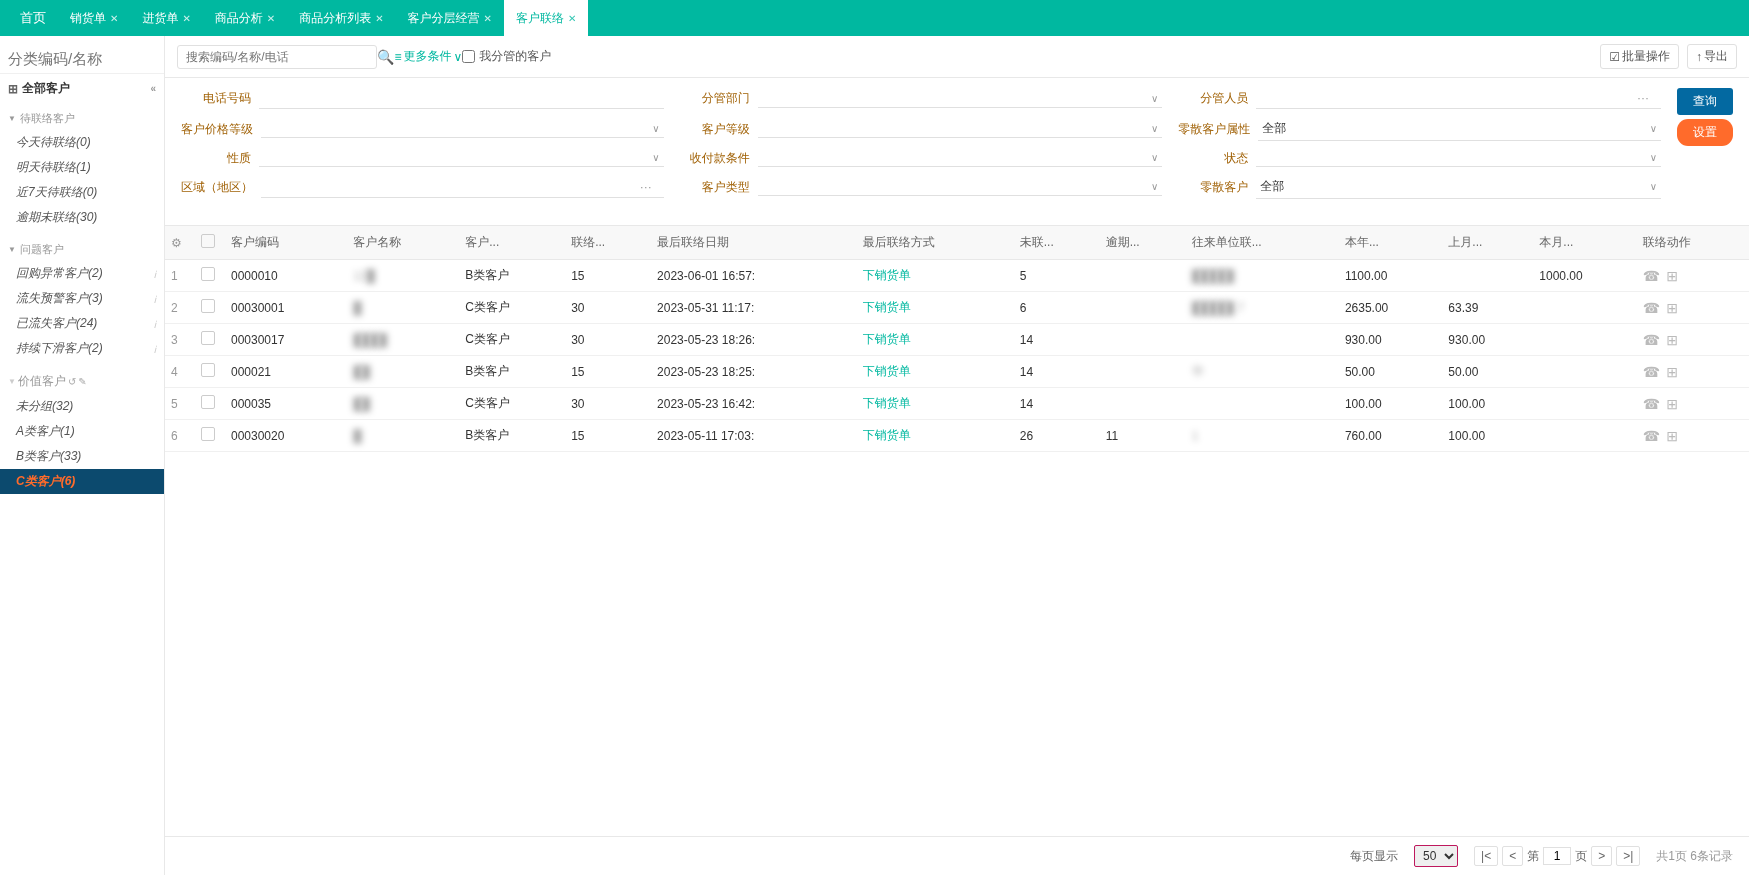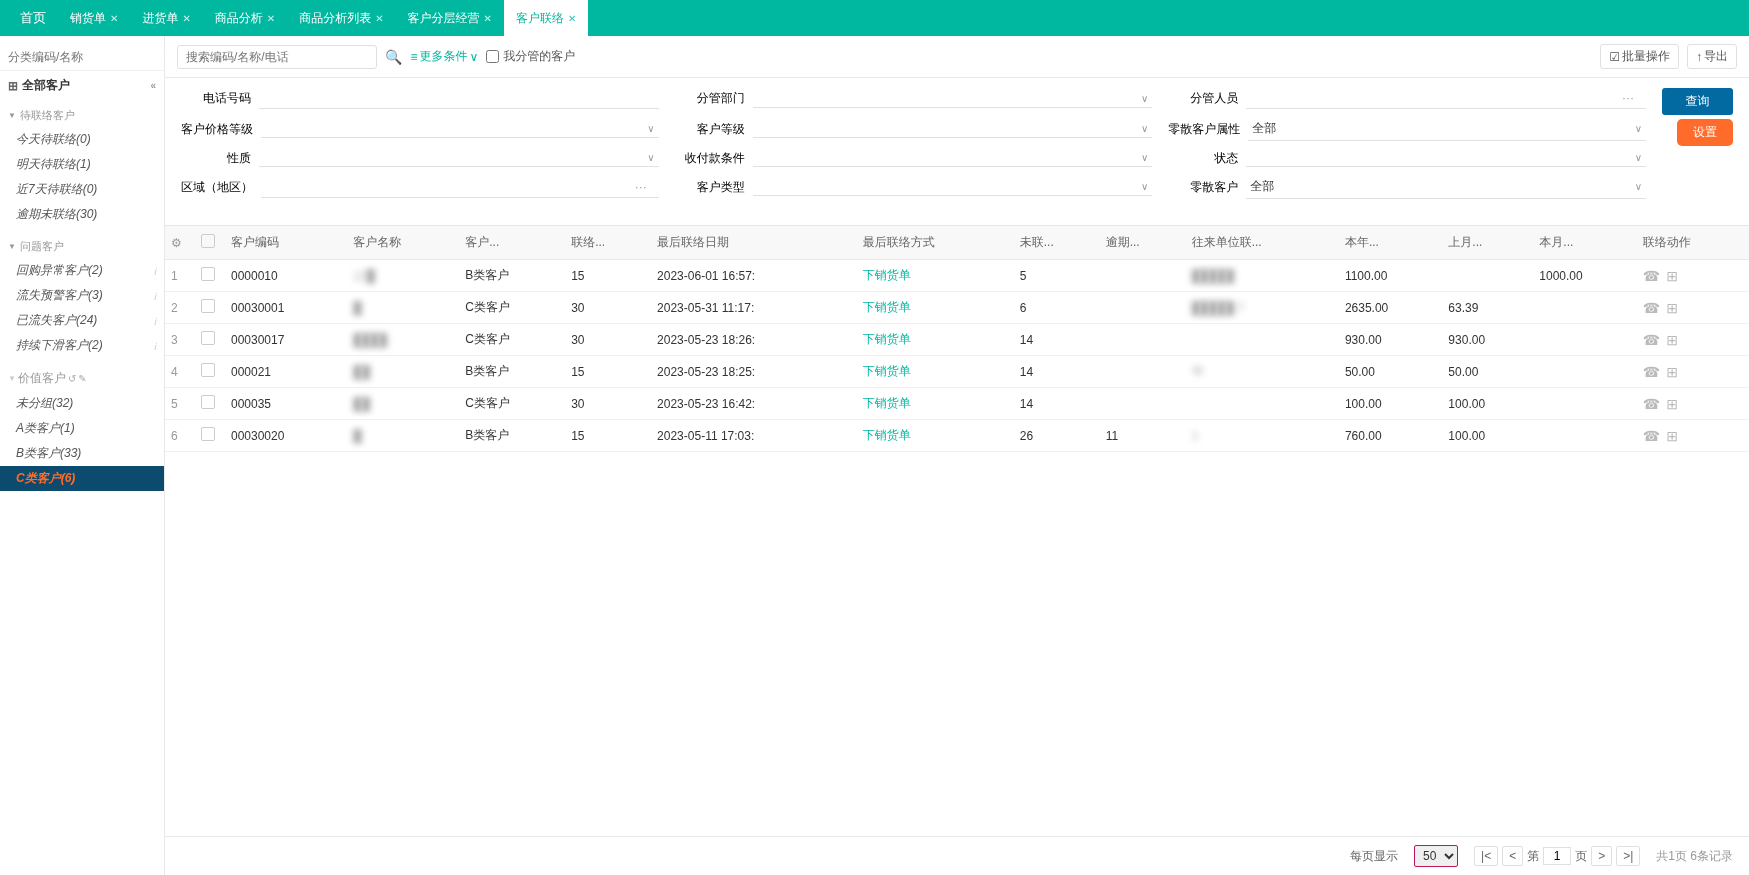--- a/index.html
+++ b/index.html
@@ -10,54 +10,54 @@
     .nav-item { color: #fff; padding: 0 12px; height: 49px; display: flex; align-items: center; cursor: pointer; font-size: 13px; }
     .nav-item.active { background: #fff; color: #00b8a0; }
     .nav-close { margin-left: 4px; font-size: 10px; cursor: pointer; opacity: 0.8; }
     
     
     .main-layout { display: flex; height: calc(875px - 36px); }
     
     
     .sidebar { width: 165px; background: #fff; border-right: 1px solid #e8e8e8; overflow-y: auto; padding: 8px 0; flex-shrink: 0; }
     .sidebar-search { display: flex; align-items: center; padding: 6px 8px; border-bottom: 1px solid #f0f0f0; }
-    .sidebar-search input { border: none; outline: none; flex: 1; font-size: 12px; color: #15803d; }
+    .sidebar-search input { border: none; outline: none; flex: 1; font-size: 15px; color: #15803d; }
     .sidebar-title { display: flex; align-items: center; justify-content: space-between; padding: 6px 8px; font-weight: bold; color: #333; cursor: pointer; }
     .sidebar-title .collapse-icon { color: #999; font-size: 10px; }
     .sidebar-section { padding: 4px 0; }
     .sidebar-section-title { padding: 4px 8px; color: #999; font-size: 11px; display: flex; align-items: center; gap: 4px; }
     .sidebar-section-title::before { content: '▼'; font-size: 8px; }
     .sidebar-item { padding: 4px 8px 4px 16px; cursor: pointer; color: #555; display: flex; align-items: center; justify-content: space-between; font-style: italic; }
     .sidebar-item.active { background: #0c4a6e; color: #ff6b2b; font-weight: bold; }
     .sidebar-item .info-icon { color: #ccc; font-size: 10px; }
     
     
     .content { flex: 1; display: flex; flex-direction: column; overflow: hidden; }
     
     
-    .toolbar { background: #fff; padding: 8px 12px; display: flex; align-items: center; gap: 8px; border-bottom: 1px solid #e8e8e8; }
+    .toolbar { background: #fff; padding: 8px 12px; display: flex; align-items: center; border-bottom: 1px solid #e8e8e8; }
     .search-input { border: 1px solid #e0e0e0; border-radius: 3px; padding: 4px 8px; width: 200px; outline: none; color: #999; }
     .search-btn { background: none; border: none; cursor: pointer; color: #00b8a0; font-size: 14px; }
     .more-conditions { color: #00b8a0; cursor: pointer; display: flex; align-items: center; gap: 2px; }
     .my-customers { display: flex; align-items: center; gap: 4px; color: #555; cursor: pointer; }
     .toolbar-right { margin-left: auto; display: flex; gap: 8px; }
     .btn-batch { color: #555; cursor: pointer; display: flex; align-items: center; gap: 2px; border: 1px solid #e0e0e0; padding: 3px 8px; border-radius: 3px; background: #fff; }
     .btn-export { color: #555; cursor: pointer; display: flex; align-items: center; gap: 2px; border: 1px solid #e0e0e0; padding: 3px 8px; border-radius: 3px; background: #fff; }
     
     
     .filter-panel { background: #fff; padding: 10px 16px; border-bottom: 1px solid #e8e8e8; }
     .filter-row { display: flex; align-items: center; margin-bottom: 8px; gap: 16px; }
     .filter-item { display: flex; align-items: center; gap: 8px; flex: 1; }
-    .filter-label { color: #000000; min-width: 70px; text-align: right; white-space: nowrap; }
+    .filter-label { color: #a16207; min-width: 70px; text-align: right; white-space: nowrap; }
     .filter-input { flex: 1; border: none; border-bottom: 1px solid #e0e0e0; padding: 3px 4px; outline: none; font-size: 12px; }
     .filter-select { flex: 1; border: none; border-bottom: 1px solid #e0e0e0; padding: 3px 4px; outline: none; font-size: 12px; display: flex; align-items: center; justify-content: space-between; cursor: pointer; }
     .filter-select .arrow { color: #999; font-size: 10px; }
     .filter-actions { display: flex; flex-direction: column; gap: 4px; align-self: flex-start; margin-left: 8px; }
     .btn-query { background: #0369a1; color: #fff; border: none; padding: 5px 16px; border-radius: 3px; cursor: pointer; }
-    .btn-setting { background: #ff6b2b; color: #fff; border: none; padding: 5px 16px; border-radius: 5px; cursor: pointer; margin-left: 15px; }
+    .btn-setting { background: #ff6b2b; color: #fff; border: none; padding: 5px 16px; border-radius: 11px; cursor: pointer; }
     .filter-dots { color: #999; cursor: pointer; min-width: 20px; }
     
     
     .table-area { flex: 1; overflow: auto; background: #fff; margin: 0; }
     table { width: 100%; border-collapse: collapse; }
     thead tr { background: #f8f8f8; }
     th { padding: 8px 6px; text-align: left; color: #666; font-weight: normal; border-bottom: 1px solid #e8e8e8; white-space: nowrap; font-size: 12px; }
     td { padding: 7px 6px; border-bottom: 1px solid #f0f0f0; color: #333; white-space: nowrap; font-size: 12px; }
     .col-num { width: 30px; color: #999; }
     .col-check { width: 30px; }

